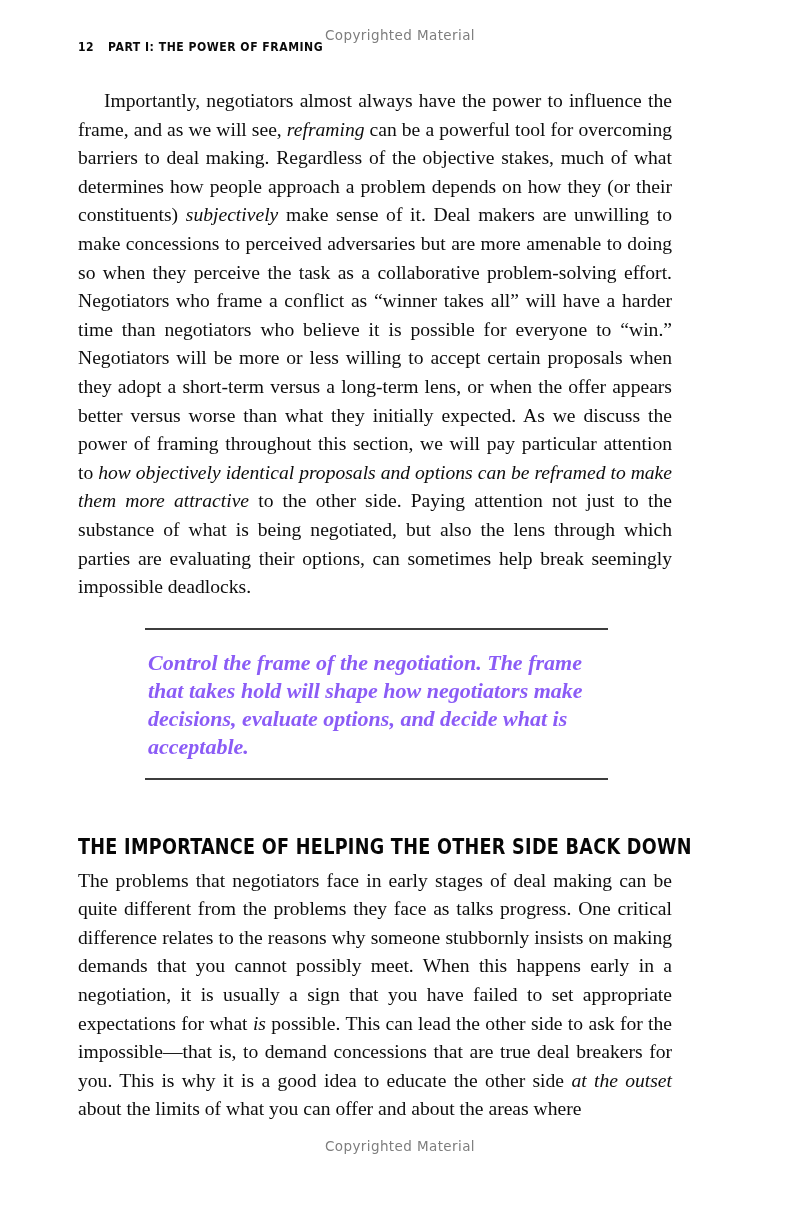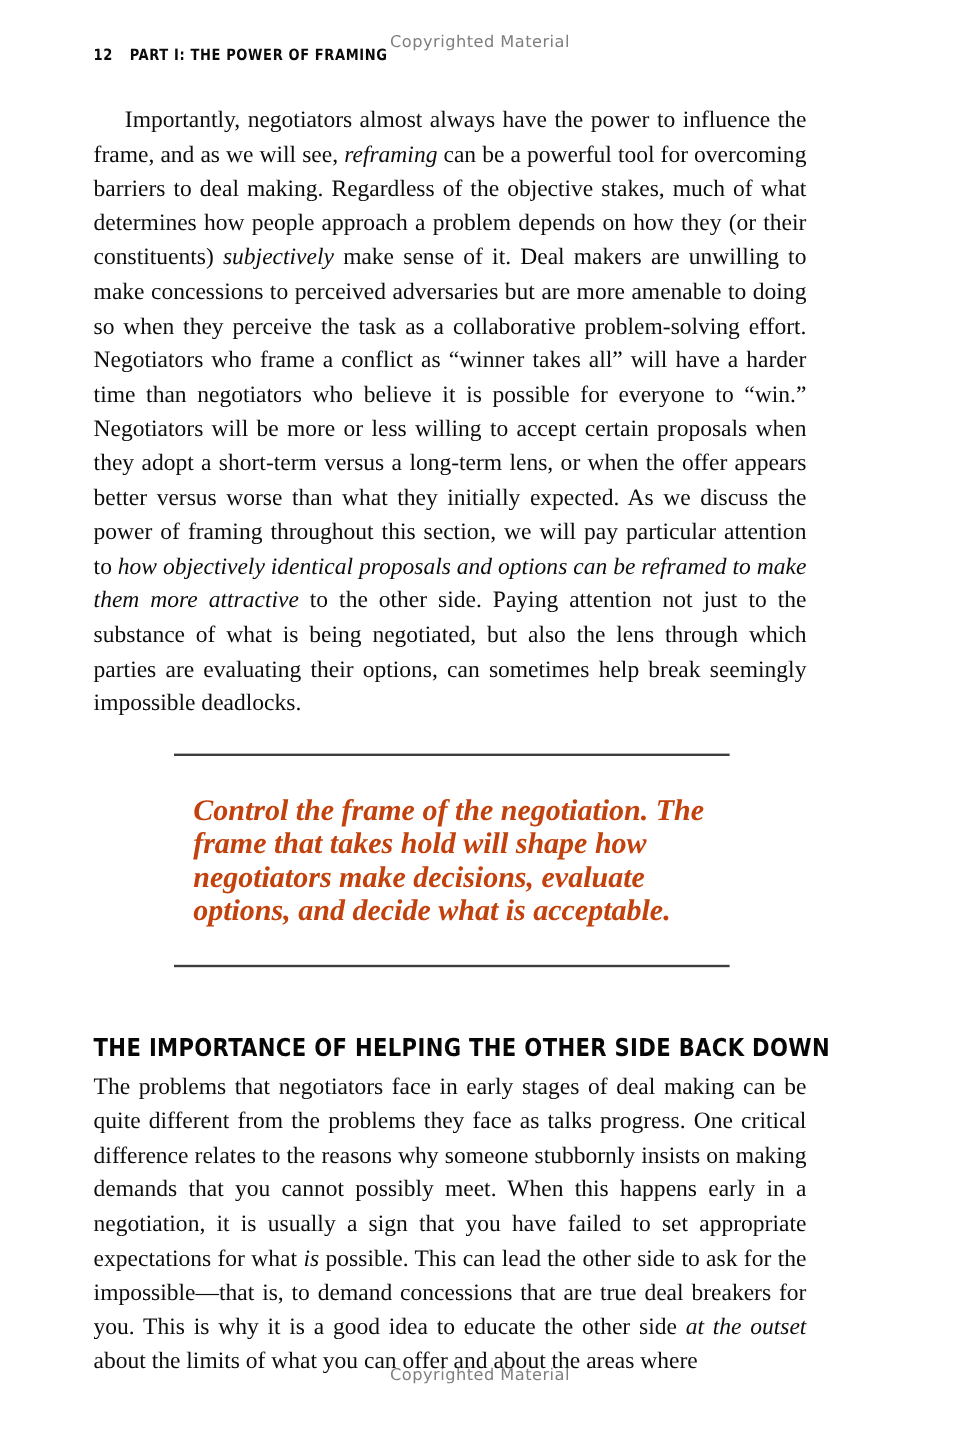--- a/index.html
+++ b/index.html
@@ -83,27 +83,27 @@
   
   .pullquote {
     margin: 26px 0 0 67px;
     width: 463px;
     border-top: 2.2px solid #3d3d3d;
     border-bottom: 2.2px solid #3d3d3d;
     padding: 16px 0 14px 0;
     box-sizing: content-box;
   }
   .pullquote-text {
-    margin: 16px;
-    font-size: 25px;
+    margin: 3px;
+    font-size: 22px;
     line-height: 28px;
     font-weight: 700;
     font-style: italic;
     text-align: left;
-    color: #c2410c;
+    color: #8b5cf6;
   }
 
   
   h2.section-heading {
     margin: 54px 0 7px 0;
     font-family: "DejaVu Sans Condensed", "Liberation Sans Narrow", "Liberation Sans", sans-serif;
     font-weight: 700;
     font-size: 20.5px;
     letter-spacing: 0.3px;
     line-height: 26px;

